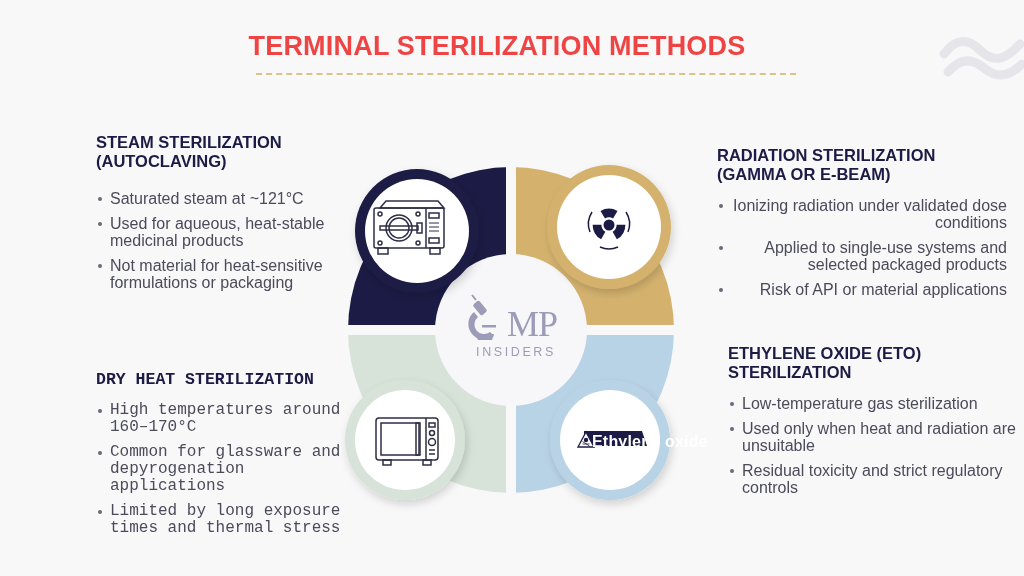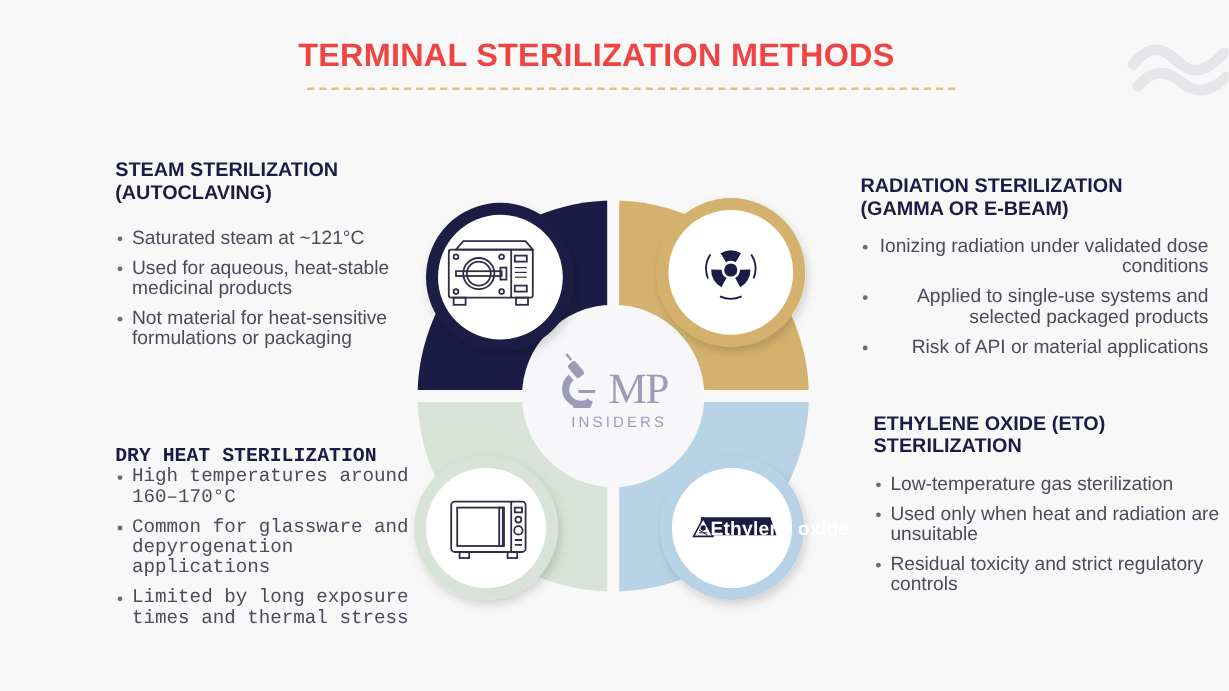--- a/index.html
+++ b/index.html
@@ -32,21 +32,21 @@
   .section li::before {
     content: ""; position: absolute; left: 2px; top: 7px; width: 4px; height: 4px;
     border-radius: 50%; background: #6a6a78;
   }
 
   #sec-steam { left: 96px; top: 133px; width: 270px; }
   #sec-steam ul { margin-top: 19px; }
   #sec-radiation { left: 717px; top: 146px; width: 290px; }
   #sec-radiation ul { margin-top: 13px; text-align: right; }
   #sec-dryheat { left: 96px; top: 370px; width: 270px; font-family: Liberation Mono, monospace; }
-  #sec-dryheat ul { }
+  #sec-dryheat ul { margin-top: 13px; }
   #sec-eto { left: 728px; top: 344px; width: 290px; }
   #sec-eto ul { margin-top: 13px; }
 
   .diagram { position: absolute; left: 0; top: 0; width: 1024px; height: 576px; pointer-events: none; }
   .diagram svg { position: absolute; left: 0; top: 0; }
   .eto-label {
     position: absolute; left: 592px; top: 433px; font-size: 16px; color: #fff;
     font-weight: 700; letter-spacing: 0.2px;
   }
   .logo-text {

